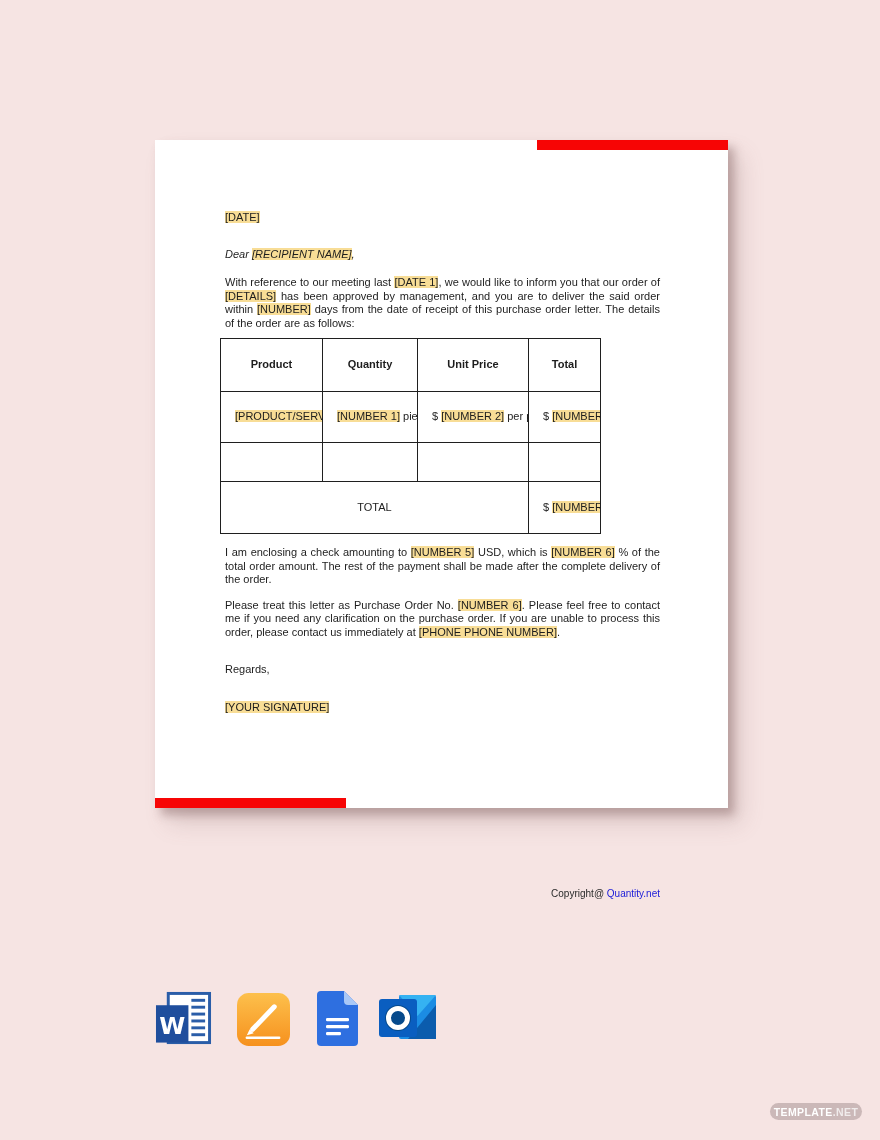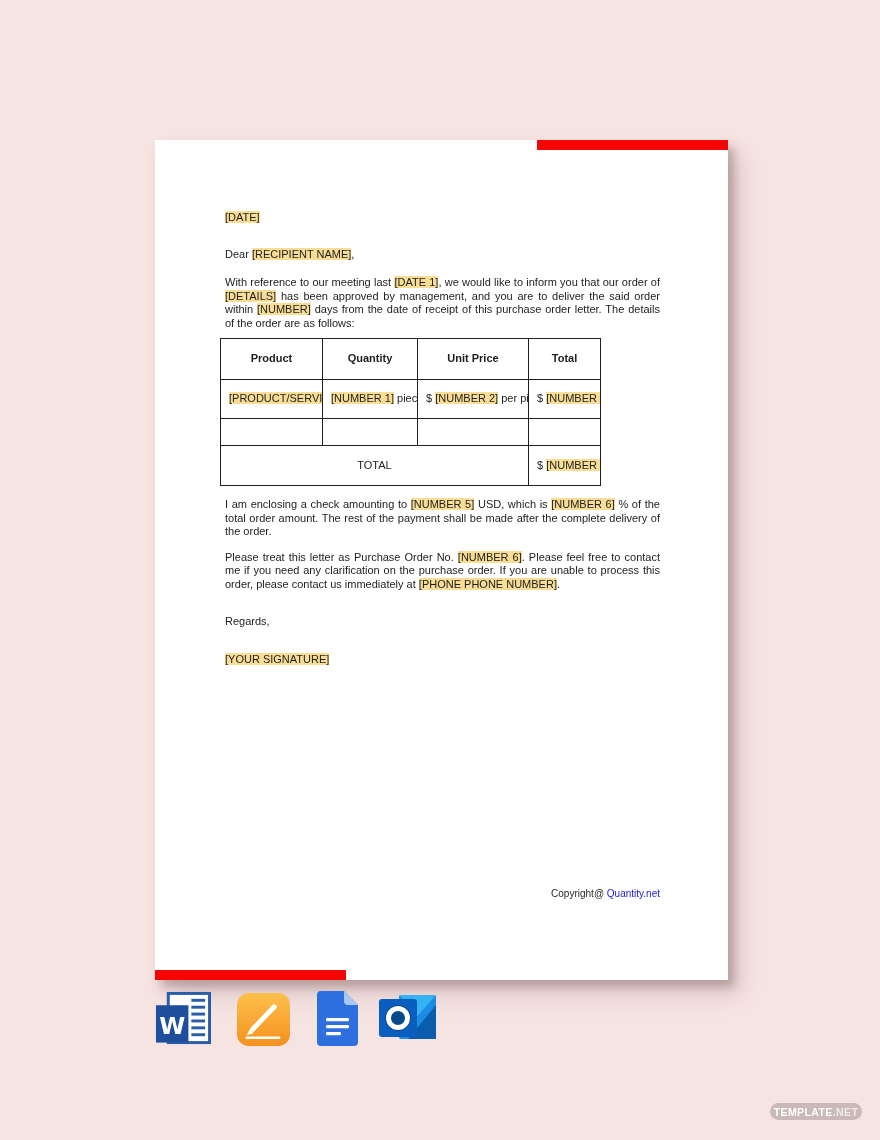--- a/index.html
+++ b/index.html
@@ -3,52 +3,52 @@
 <meta charset="utf-8">
 <style>
   html,body { margin:0; padding:0; }
   body {
     width:880px; height:1140px; position:relative; overflow:hidden;
     background:#f6e4e3;
     font-family:"Liberation Sans", sans-serif;
   }
   
   .doc-page {
-    position:absolute; left:155px; top:140px; width:573px; height:840px;
+    position:absolute; left:155px; top:140px; width:573px; height:668px;
     background:#ffffff;
     box-shadow:6px 7px 9px rgba(128,96,96,.42), 13px 15px 22px rgba(128,96,96,.20);
   }
   .bar { position:absolute; height:10px; width:191px; }
   .bar-top { top:0; right:0; }
   .bar-bottom { bottom:0; left:0; }
   
   .letter {
     position:absolute; left:0; top:0; right:0; bottom:0;
     padding:71px 68px 0 70px;
     font-size:11px; line-height:13.5px; color:#1d1d1d;
   }
   .letter p { margin:0; }
   .just { text-align:justify; }
   .hl { background:#f8dd96; }
-  .salutation { margin-top:23px !important; }
+  .salutation { margin-top:23px !important;font-style:italic; }
   .para-intro { margin-top:15px !important; }
   .para-check { margin-top:12px !important; }
   .para-po    { margin-top:12px !important; }
   .closing    { margin-top:24px !important; }
   .signature  { margin-top:24px !important; }
   .sender     { margin-top:37px !important; }
   
   table.order {
     border-collapse:collapse; table-layout:fixed;
     width:380px; margin:8px 0 0 -5px;
     font-size:11px; color:#1d1d1d;
   }
   table.order th, table.order td {
     border:1px solid #1f1f1f; text-align:center; vertical-align:middle;
-    padding:8px; overflow:hidden; white-space:nowrap;
+    padding:14px; overflow:hidden; white-space:nowrap;
   }
   table.order th { height:24px; font-weight:bold; font-size:11px; }
   tr.r-items td { height:22px; }
   tr.r-empty td { height:10px; }
   tr.r-total td { height:23px; }
   
   .copyright {
     position:absolute; top:748px; right:68px;
     font-size:10px; color:#2a2a2a;
   }

